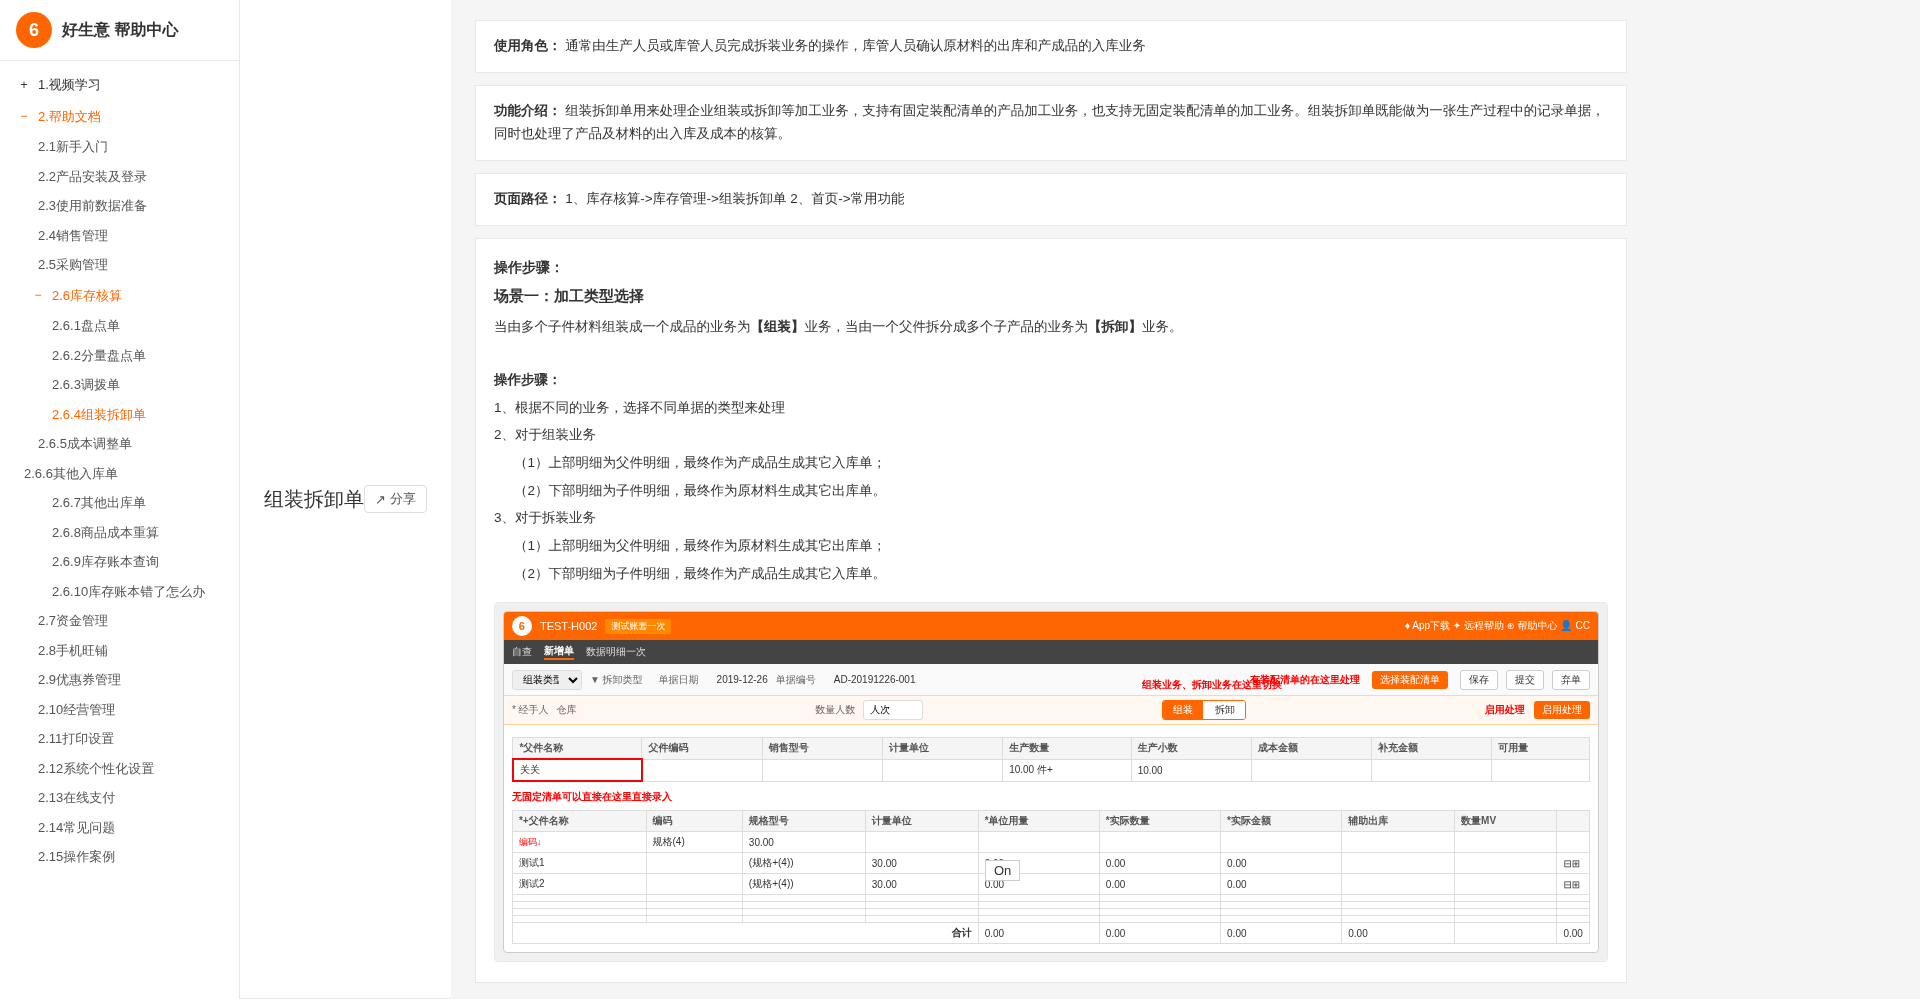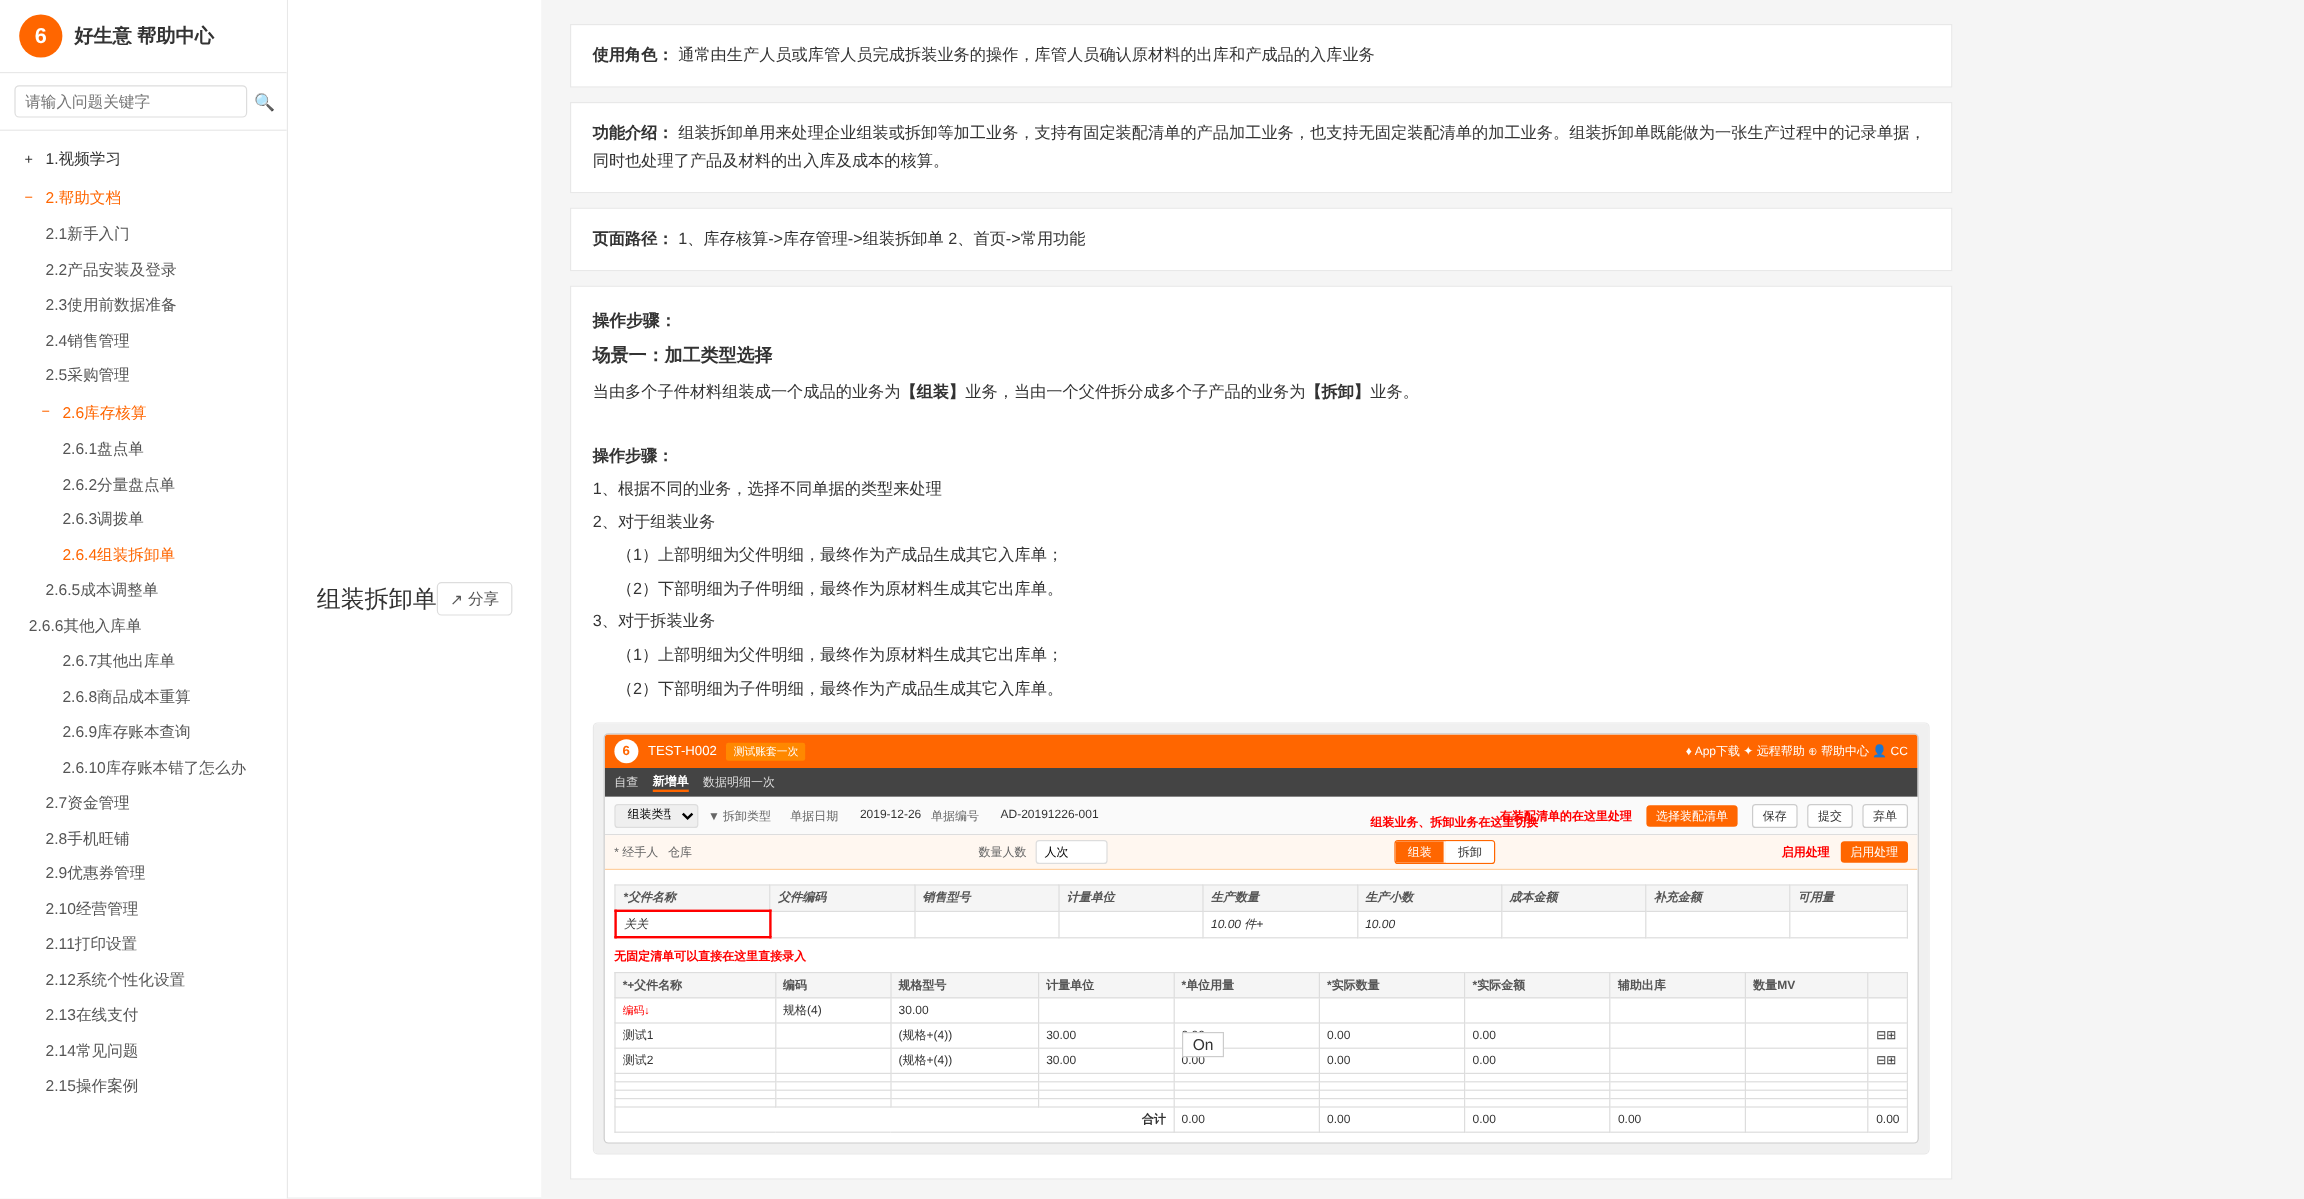--- a/index.html
+++ b/index.html
@@ -291,21 +291,20 @@
       border: 1px solid #ddd;
       border-radius: 3px;
       padding: 2px 6px;
       font-size: 10px;
       height: 20px;
       width: 80px;
     }
 
     .mock-content {
       padding: 6px 8px;
-      font-style: italic;
     }
 
     .mock-label { color: #666; font-size: 10px; min-width: 50px; }
     .mock-value { color: #333; font-size: 10px; }
 
     .mock-table {
       width: 100%;
       border-collapse: collapse;
       font-size: 10px;
       margin-top: 6px;
@@ -325,24 +324,20 @@
       color: #333;
     }
   </style>
 </head>
 <body>
 
 <div id="sidebar">
   <div class="sidebar-header">
     <div class="logo-circle">6</div>
     <span class="sidebar-title">好生意 帮助中心</span>
-  </div>
-  <div class="search-bar">
-    <input type="text" placeholder="请输入问题关键字" style="">
-    <span class="search-icon-btn">🔍</span>
   </div>
   <nav class="nav-tree">
 
     <div class="nav-item parent">
       <span class="prefix-icon">+</span>
       <span>1.视频学习</span>
     </div>
 
     <div class="nav-item parent active-parent">
       <span class="prefix-icon">−</span>

